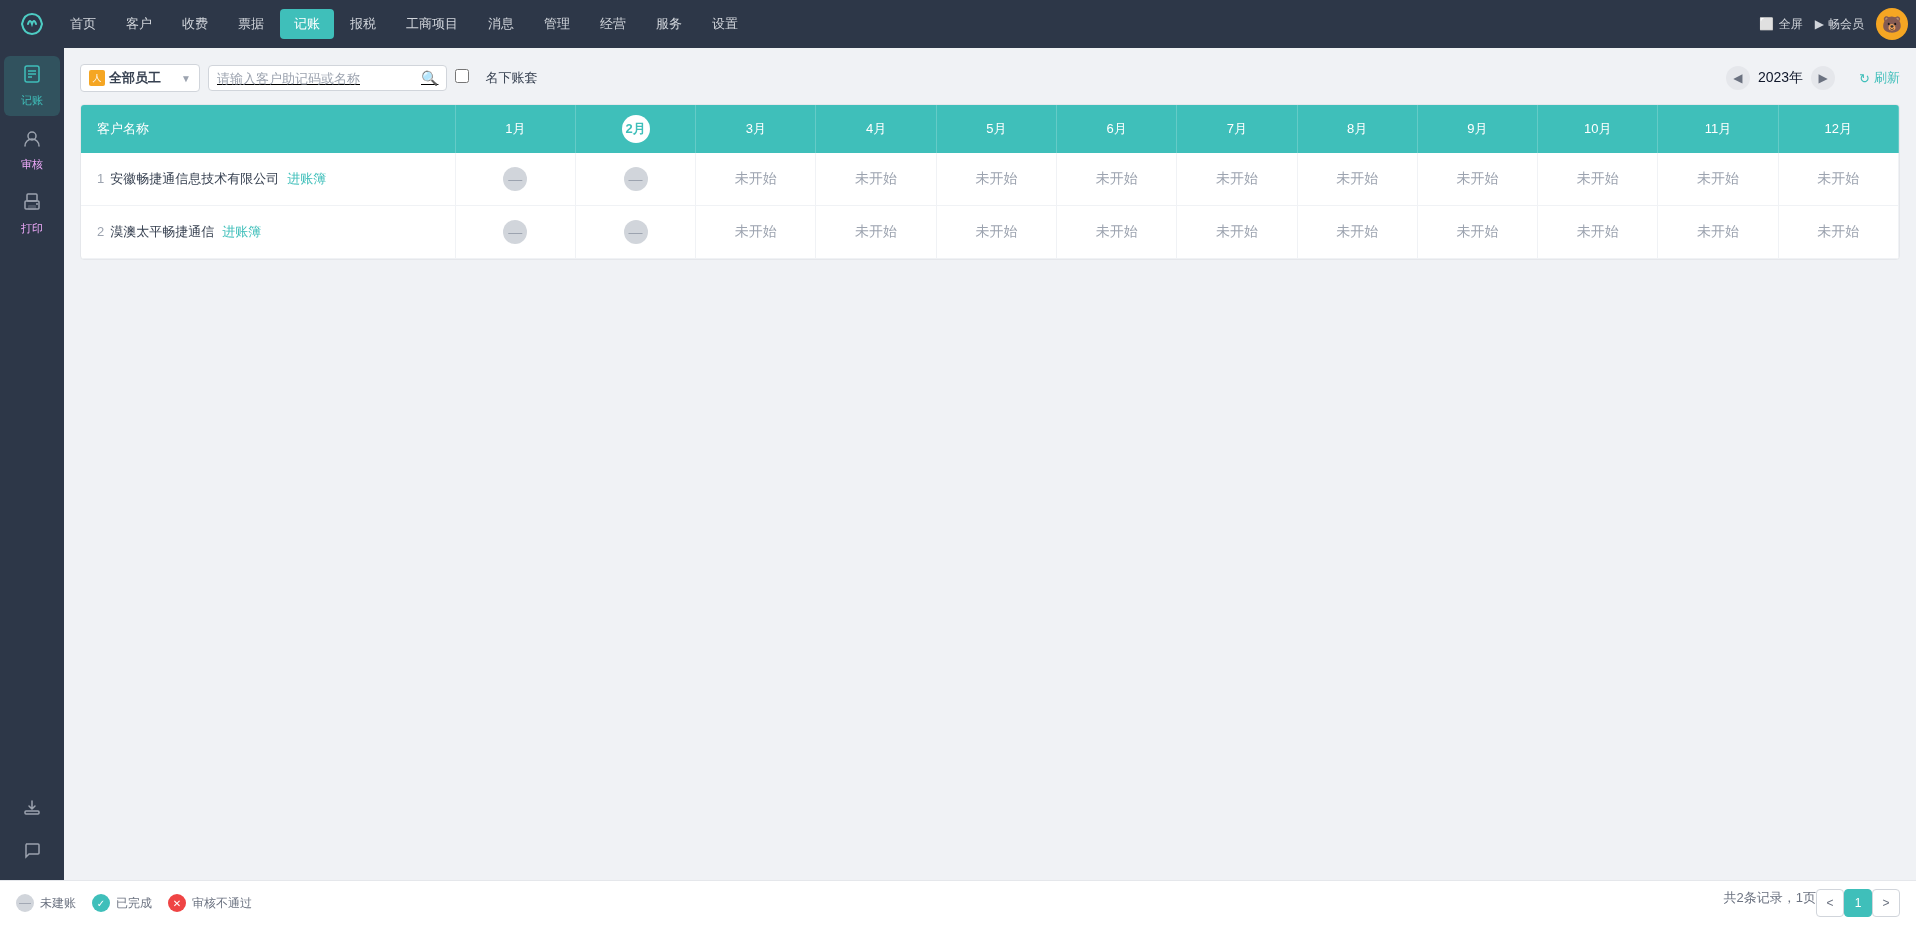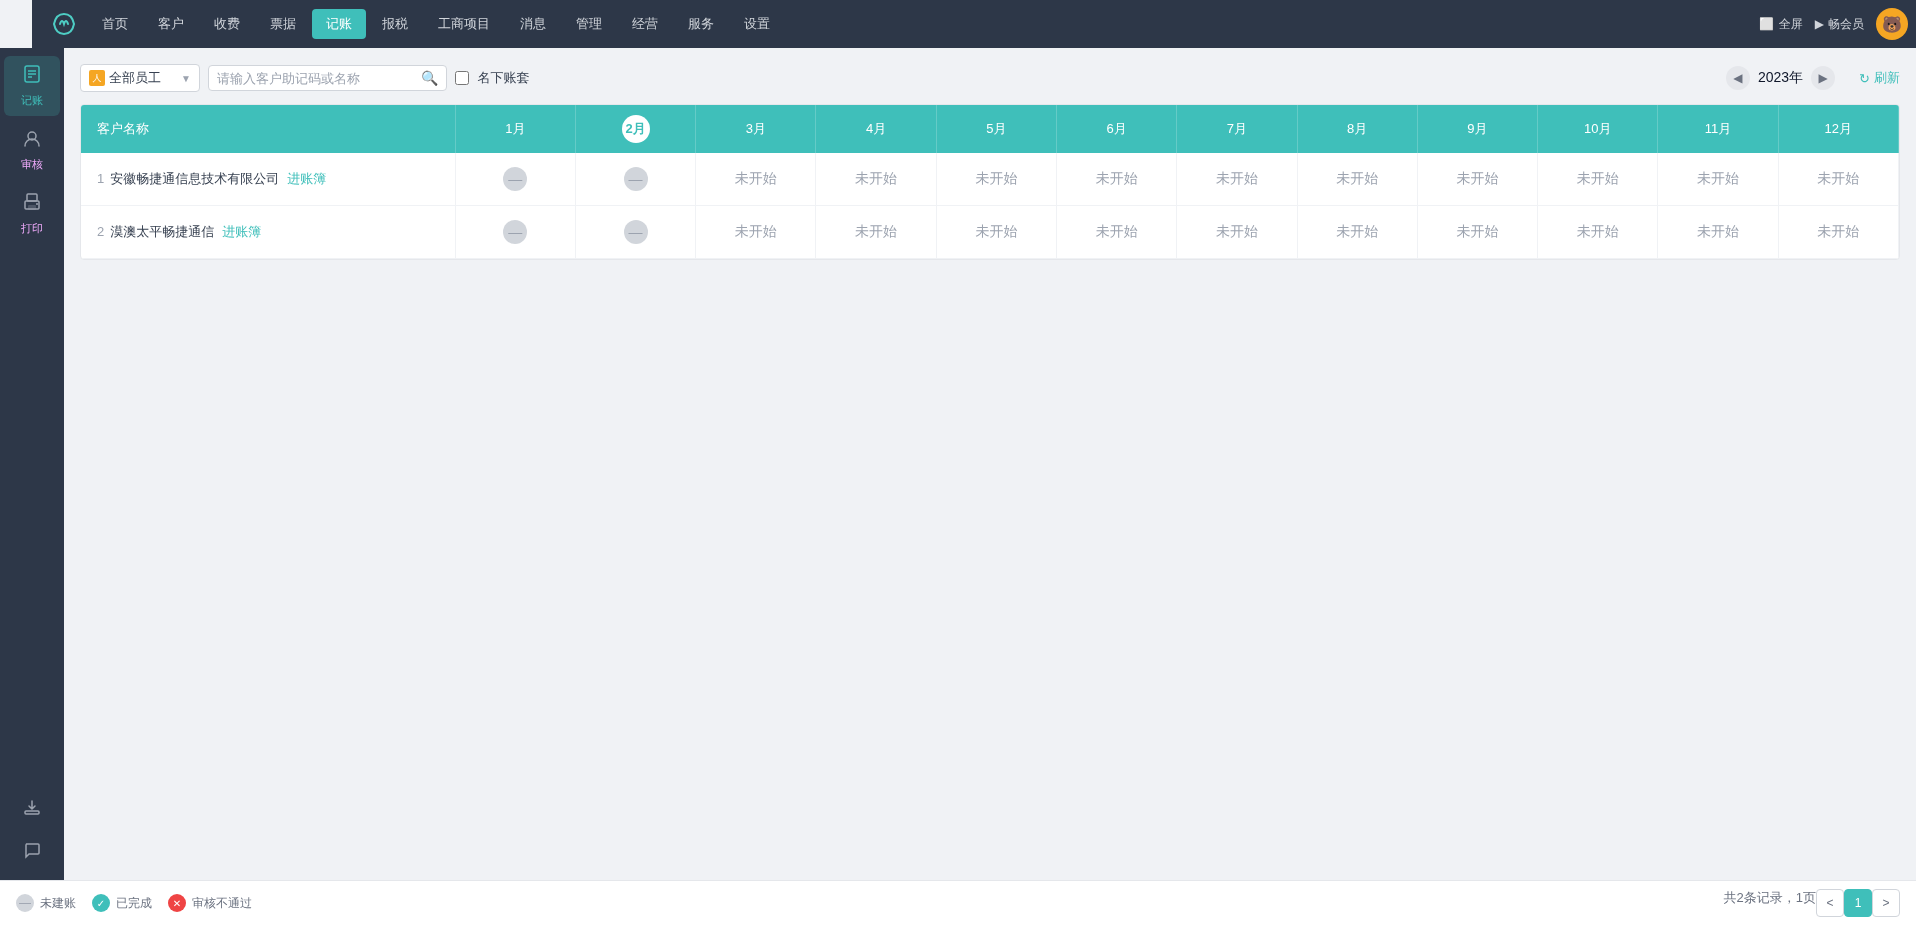--- a/index.html
+++ b/index.html
@@ -5,21 +5,20 @@
     * { box-sizing: border-box; margin: 0; padding: 0; }
     body { font-family: "Microsoft YaHei", "PingFang SC", sans-serif; font-size: 13px; background: #f0f2f5; display: flex; flex-direction: column; height: 100vh; overflow: hidden; }
 
     
     .top-nav {
       background: #2d3748;
       height: 48px;
       display: flex;
       padding: 0 8px;
       flex-shrink: 0;
-      margin-left: 32px;
     }
     .top-nav .logo {
       width: 48px;
       height: 48px;
       display: flex;
       align-items: center;
       justify-content: center;
       color: #4ecdc4;
       font-size: 22px;
       flex-shrink: 0;
@@ -144,44 +143,44 @@
       height: 16px;
       background: #f5a623;
       border-radius: 2px;
       display: flex;
       align-items: center;
       justify-content: center;
       color: #fff;
       font-size: 9px;
       flex-shrink: 0;
     }
-    .employee-select .emp-label { flex: 1; font-size: 13px; color: #374151; }
+    .employee-select .emp-label { flex: 1; font-size: 13px; color: #374151; font-weight: bold; }
     .employee-select .emp-arrow { color: #9ca3af; font-size: 10px; }
     .search-box {
       display: flex;
       align-items: center;
       border: 1px solid #d1d5db;
       border-radius: 4px;
       background: #fff;
       padding: 4px 8px;
       gap: 4px;
+      text-decoration: underline;
     }
     .search-box input {
       border: none;
       outline: none;
       font-size: 13px;
       width: 200px;
       color: #374151;
     }
     .search-box input::placeholder { color: #9ca3af; }
     .search-icon { color: #9ca3af; cursor: pointer; font-size: 14px; }
     .checkbox-label {
       display: flex;
-      align-items: center;
-      gap: 8px;
+      gap: 16px;
       cursor: pointer;
       font-size: 13px;
       color: #374151;
     }
     .checkbox-label input[type="checkbox"] { width: 14px; height: 14px; }
     .year-nav {
       display: flex;
       align-items: center;
       gap: 8px;
       margin-left: auto;

